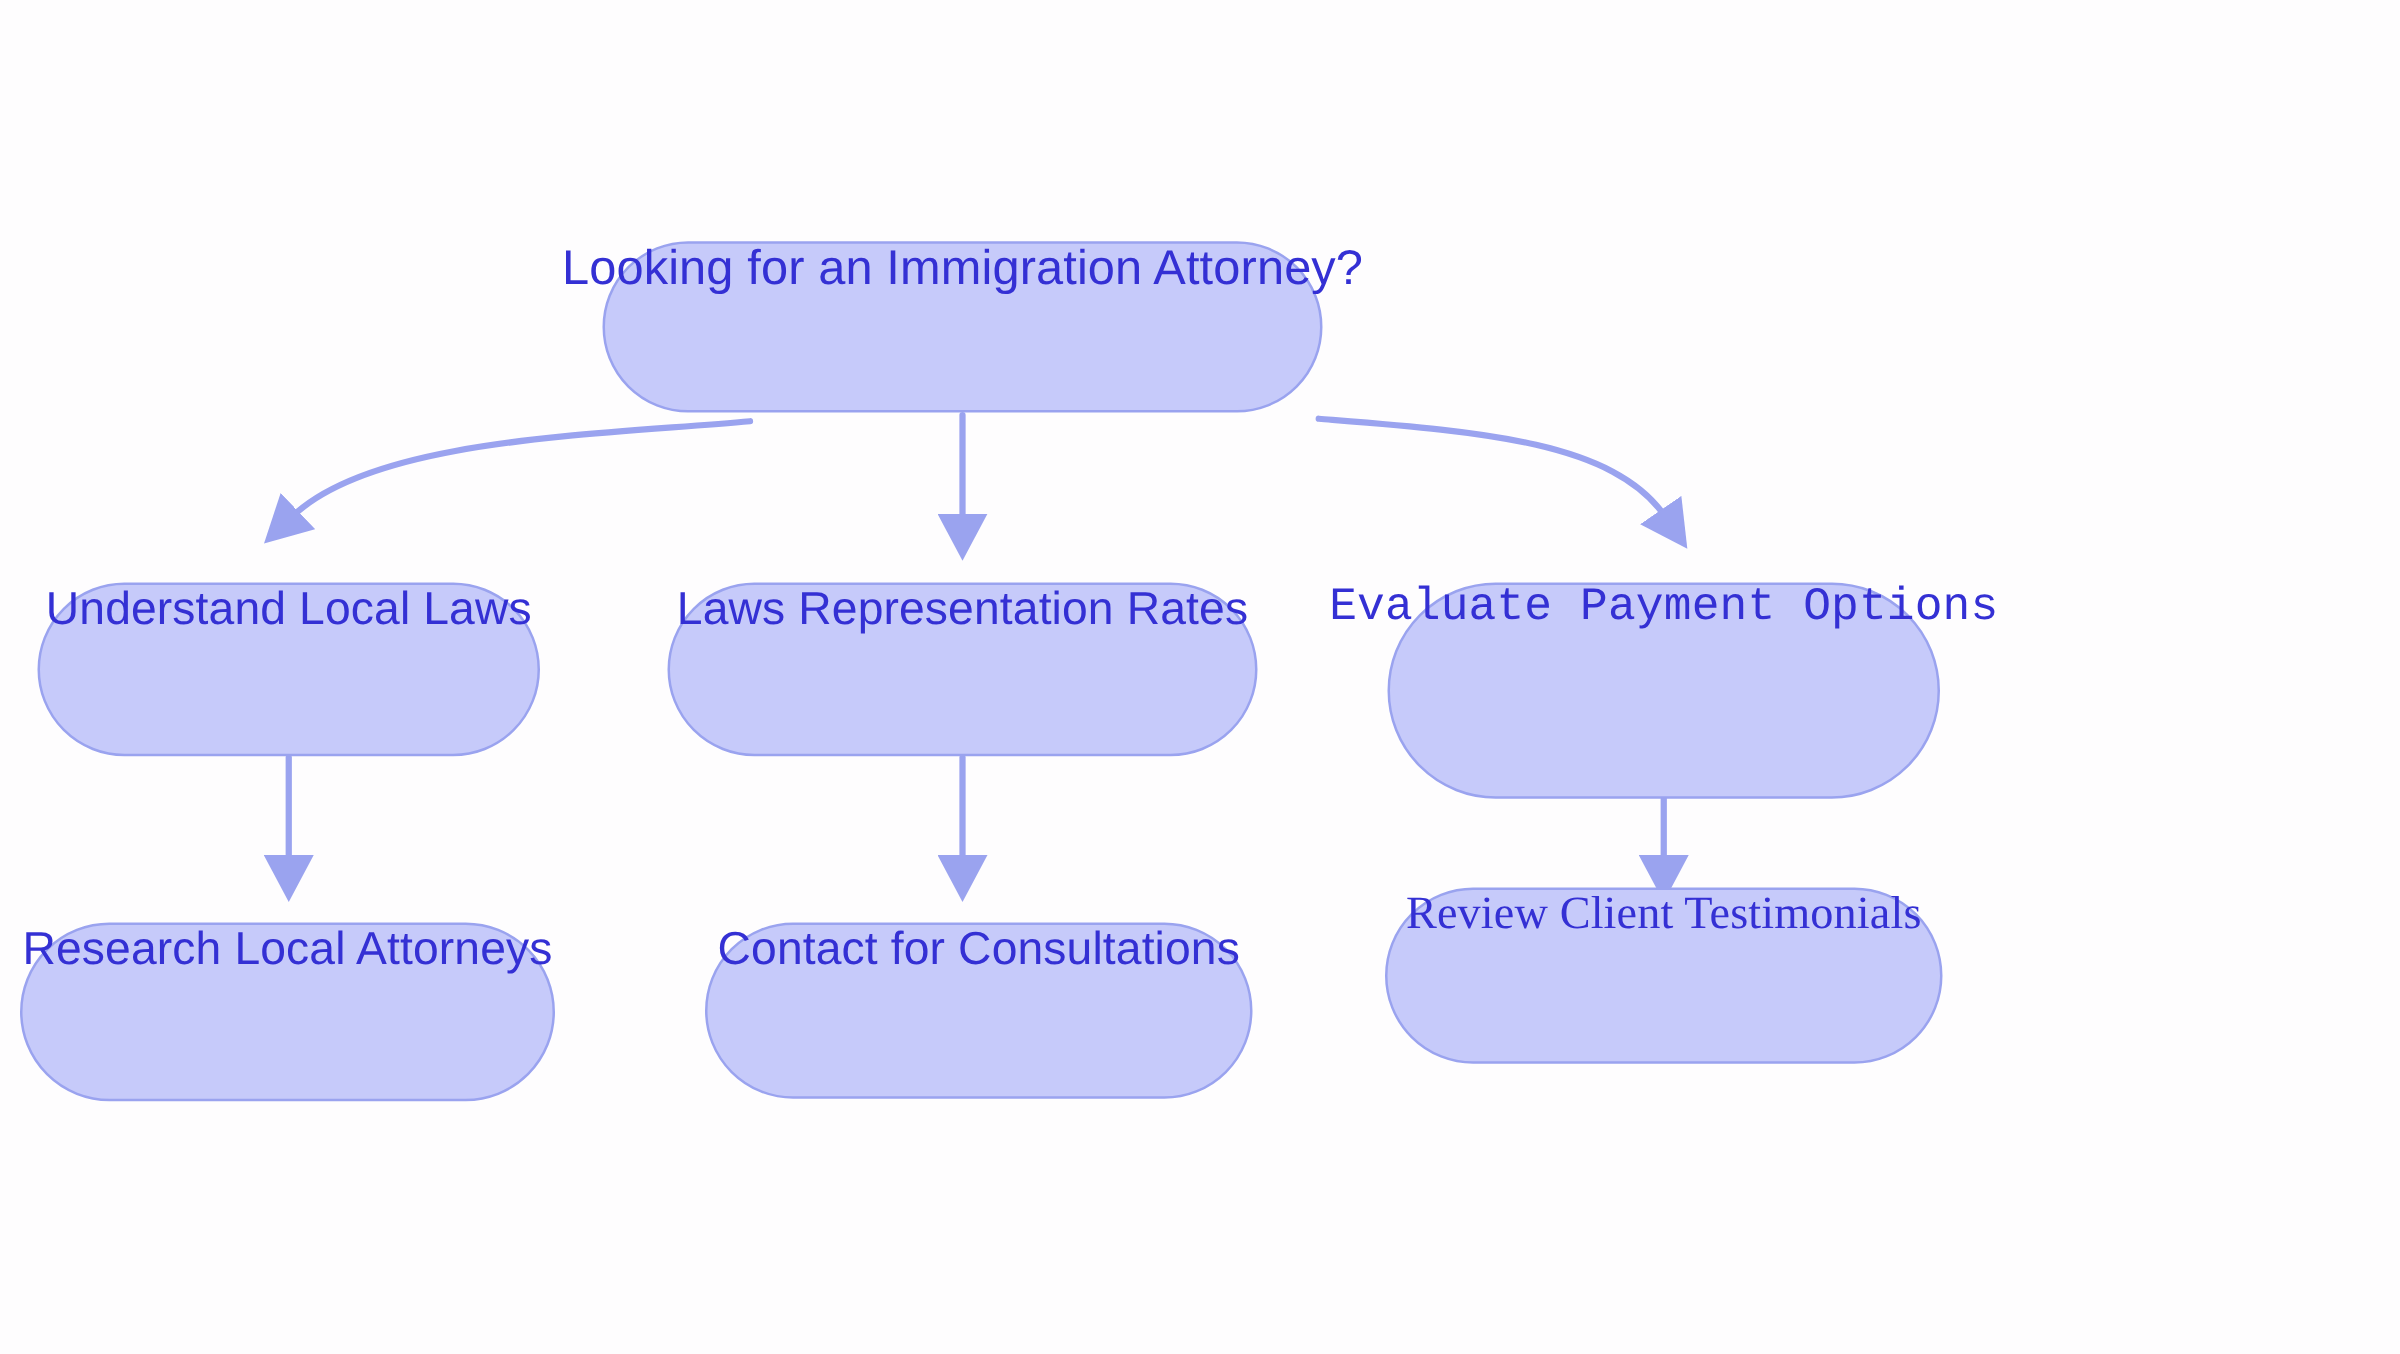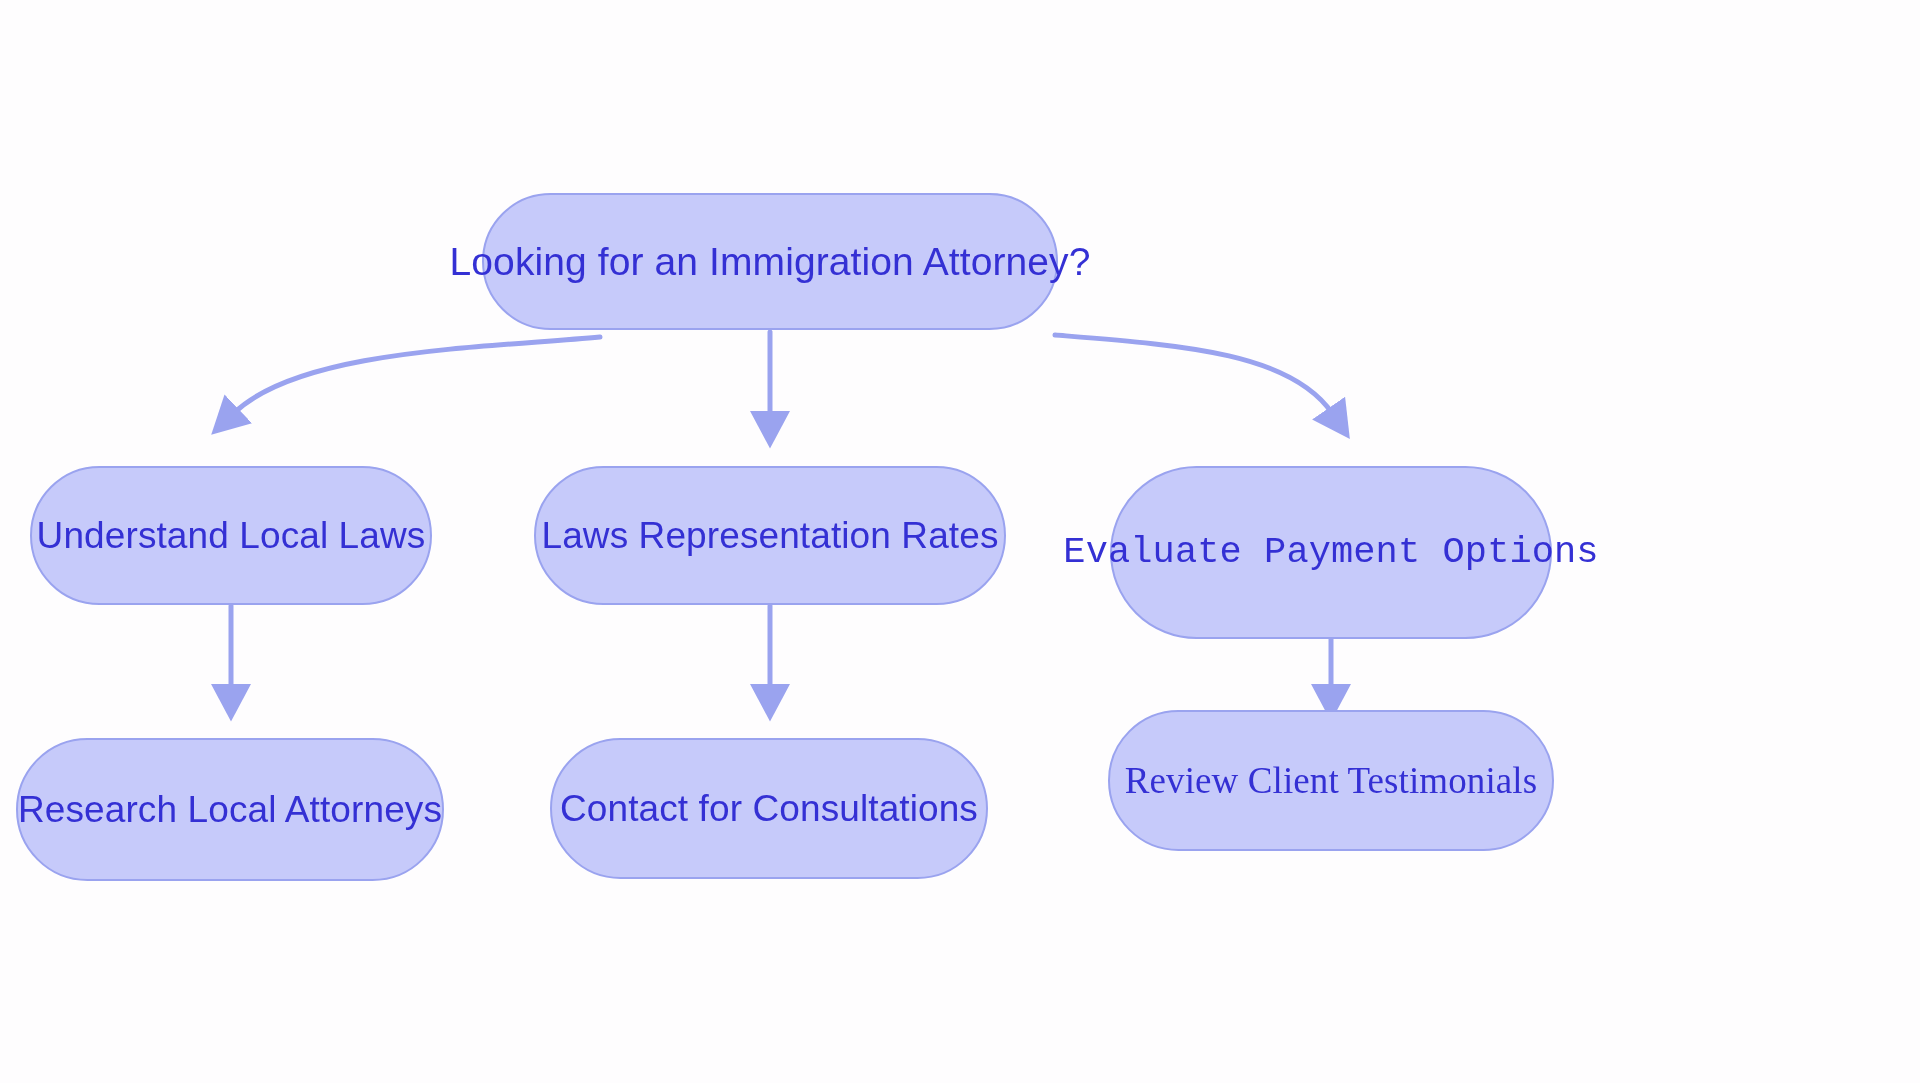--- a/index.html
+++ b/index.html
@@ -24,21 +24,20 @@
     position: absolute;
     top: 0;
     left: 0;
     width: 1920px;
     height: 1083px;
   }
   .node {
     position: absolute;
     box-sizing: border-box;
     display: flex;
-    align-items: center;
     justify-content: center;
     background: #c6cafa;
     border: 2px solid #9aa3ef;
     border-radius: 999px;
     color: #3430d4;
     font-family: "Liberation Sans", sans-serif;
     font-weight: 400;
     letter-spacing: 0.1px;
     white-space: nowrap;
     user-select: none;
@@ -81,21 +80,21 @@
   }
   
   #node-research-local-attorneys {
     left: 16px;
     top: 738px;
     width: 428px;
     height: 143px;
     font-size: 37px;
   }
   #node-contact-for-consultations {
-    left: 550px;
+    left: 564px;
     top: 738px;
     width: 438px;
     height: 141px;
     font-size: 37px;
   }
   #node-review-client-testimonials {
     left: 1108px;
     top: 710px;
     width: 446px;
     height: 141px;

